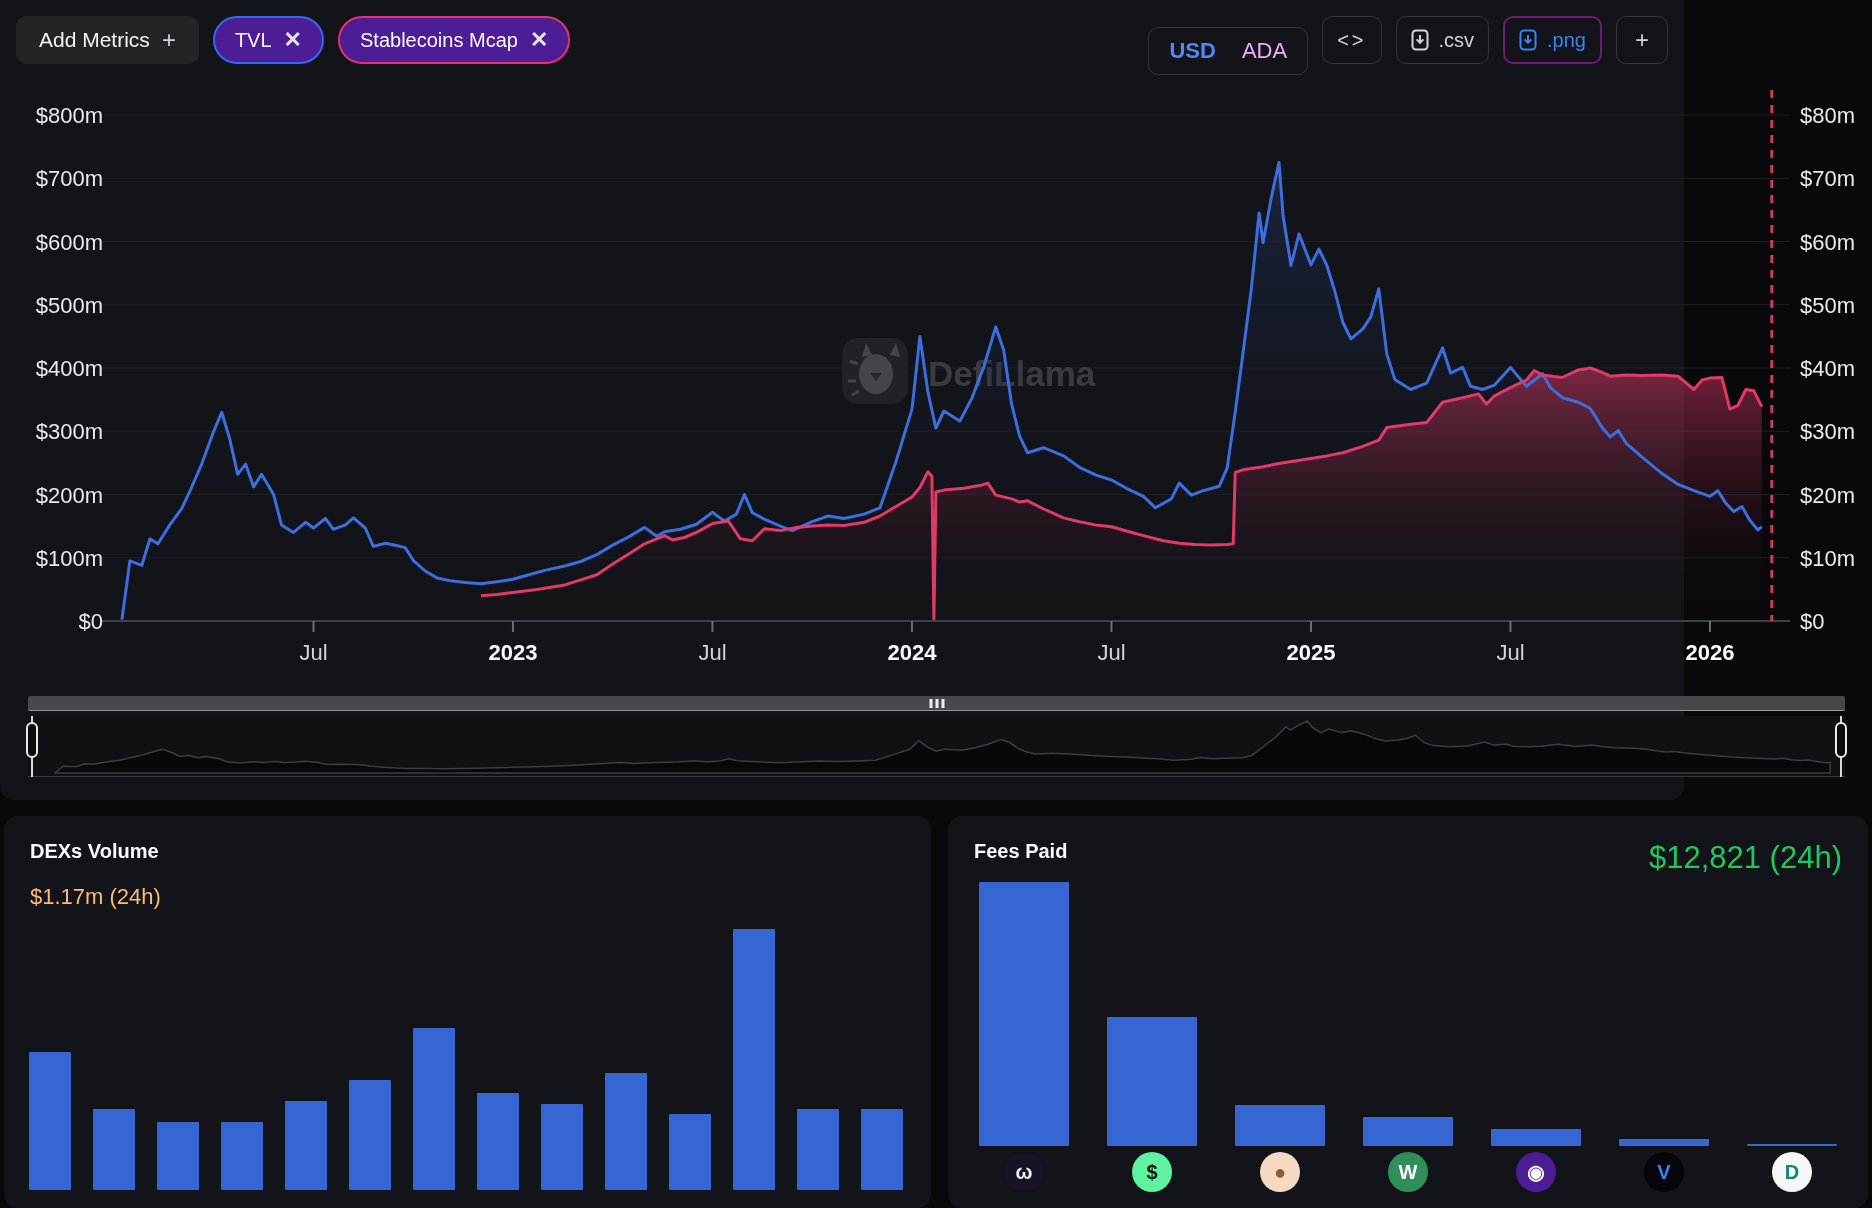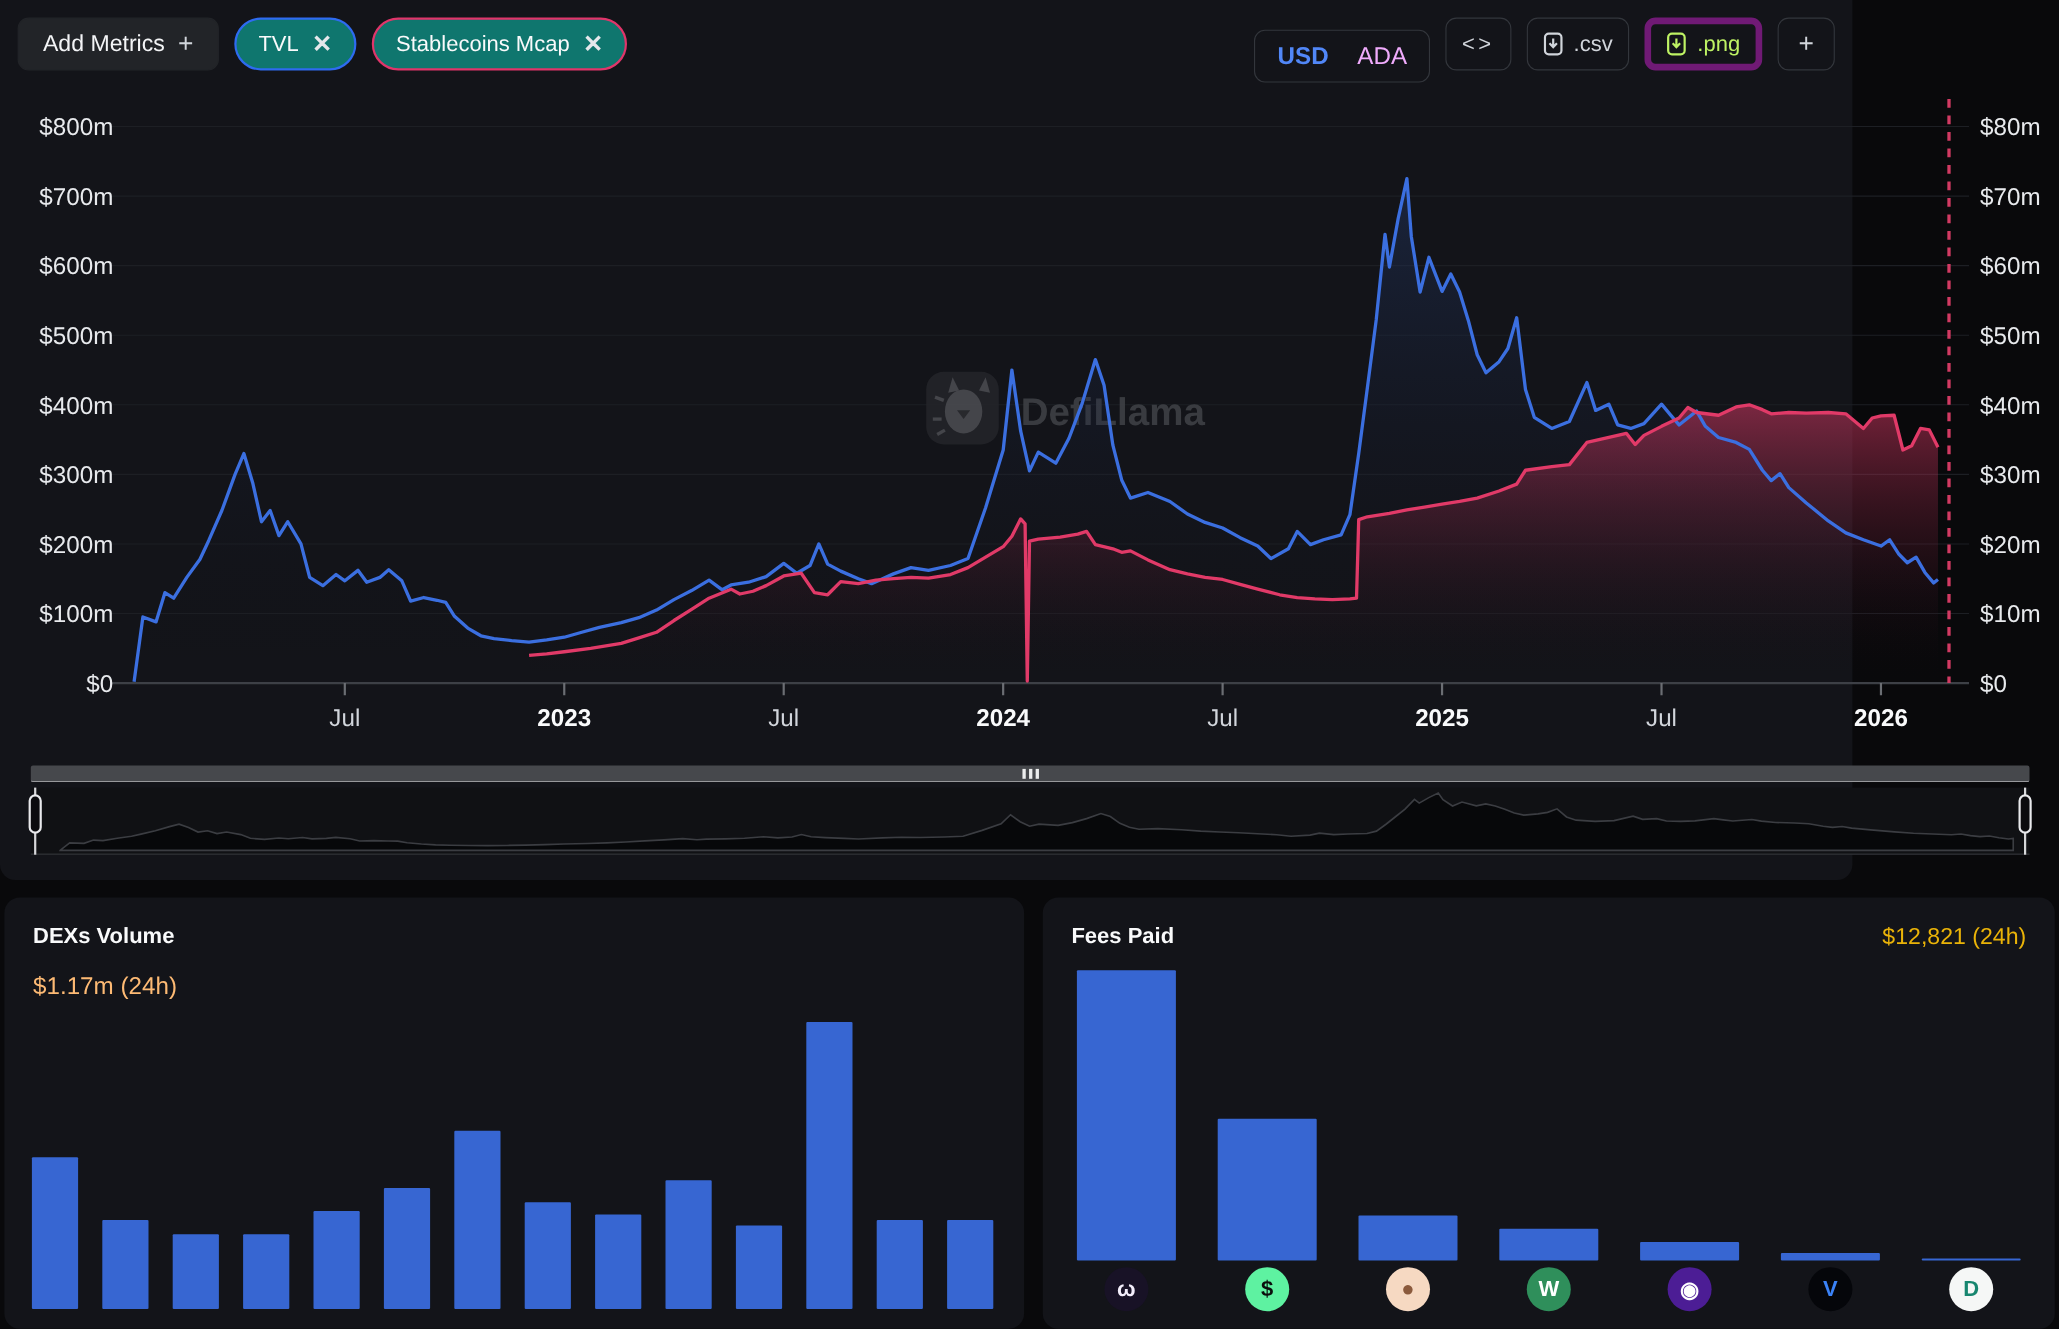--- a/index.html
+++ b/index.html
@@ -11,33 +11,33 @@
                  background:#131419; border-radius:0 0 14px 14px; }
 
   .toolbar { position:absolute; left:0; top:0; width:100%; height:80px;
              display:flex; align-items:center; padding:0 16px; gap:14px; }
   .btn { display:flex; align-items:center; gap:12px; height:48px; padding:0 18px;
          background:#1f2125; border:1px solid #2c2e33; border-radius:10px;
          font-size:21px; color:#f3f4f6; cursor:pointer; white-space:nowrap; }
   .btn.add-metrics { background:#222428; border-color:#222428; padding:0 22px; }
   .plus-glyph { font-size:24px; color:#d1d5db; line-height:1; }
   .pill { display:flex; align-items:center; gap:12px; height:48px; padding:0 20px;
-          background:#0f766e; border:2px solid #888; border-radius:999px;
+          background:#4c1d95; border:2px solid #888; border-radius:999px;
           font-size:20px; color:#f9fafb; cursor:pointer; }
   .close-x { font-size:22px; font-weight:bold; color:#e5e7eb; line-height:1; }
   .spacer { flex:1; }
   .seg { display:flex; align-items:center; height:48px; padding:0 20px; gap:26px;
          border:1px solid #33363c; border-radius:10px; font-size:22px;margin-top:21px; }
   .seg .opt-selected { color:#5187f7; font-weight:bold; cursor:pointer; }
   .seg .opt { color:#f0abfc; cursor:pointer; }
   .icon-btn { display:flex; align-items:center; justify-content:center; gap:10px;
               height:48px; min-width:52px; padding:0 14px; background:transparent;
               border:1px solid #33363c; border-radius:10px; font-size:20px;
               color:#d1d5db; cursor:pointer; }
-  .icon-btn.png { border:6px solid #701a75; color:#bef264; }
+  .icon-btn.png { border:2px solid #701a75; color:#3b82f6; }
   .code-glyph { letter-spacing:3px; font-size:20px; color:#d1d5db; }
 
   .chart-wrap { position:absolute; left:0; top:85px; width:1872px; height:580px; }
   .chart-wrap svg { position:absolute; left:0; top:0; }
 
   
   .scrollbar { position:absolute; left:28px; top:696px; width:1817px; height:15px;
                background:#46484c; border-bottom:1px solid #97989b; border-radius:2px; cursor:grab; }
   .scroll-grip { position:absolute; left:50%; top:3px; transform:translateX(-50%);
                  display:flex; gap:3px; }
@@ -51,21 +51,21 @@
   .brush-line { position:absolute; top:0; width:2px; height:61px; background:#d7d8da; z-index:2; }
 
   
   .card { position:absolute; top:816px; height:392px; background:#131419;
           border-radius:14px; overflow:hidden; }
   .card.dexs { left:4px;  width:927px; }
   .card.fees { left:948px; width:920px; }
   .card-title { position:absolute; left:26px; top:24px; font-size:20px;
                 font-weight:bold; color:#f9fafb; }
   .card-sub { position:absolute; left:26px; top:68px; font-size:22px; color:#fdba74; }
-  .card-value { position:absolute; right:26px; top:24px; font-size:21px; color:#eab308; }
+  .card-value { position:absolute; right:26px; top:24px; font-size:31px; color:#22c55e; }
 
   .bars { position:absolute; display:flex; align-items:flex-end; }
   .dexs .bars { left:25px; bottom:18px; gap:22px; height:261px; }
   .fees .bars { left:31px; bottom:62px; gap:38px; height:264px; }
   .bar { background:#3766d2; border-radius:1px; }
   .dexs .bar { width:42px; }
   .fees .bar { width:90px; }
 
   .icon-row { position:absolute; left:31px; bottom:16px; display:flex; gap:38px; }
   .icon-row .slot { width:90px; display:flex; justify-content:center; }

